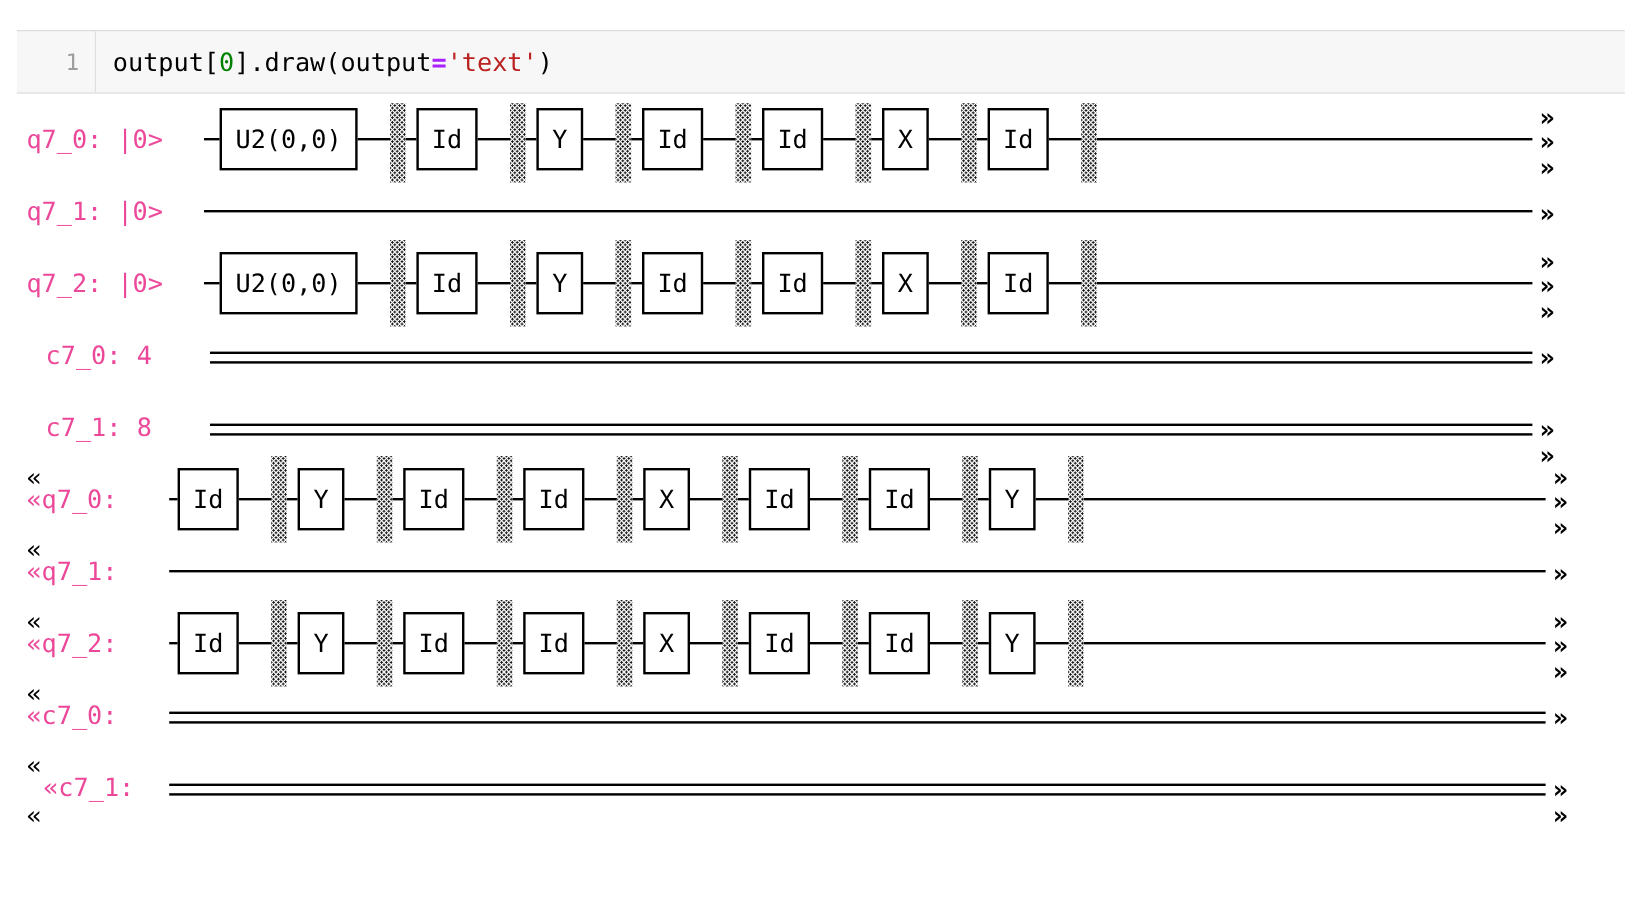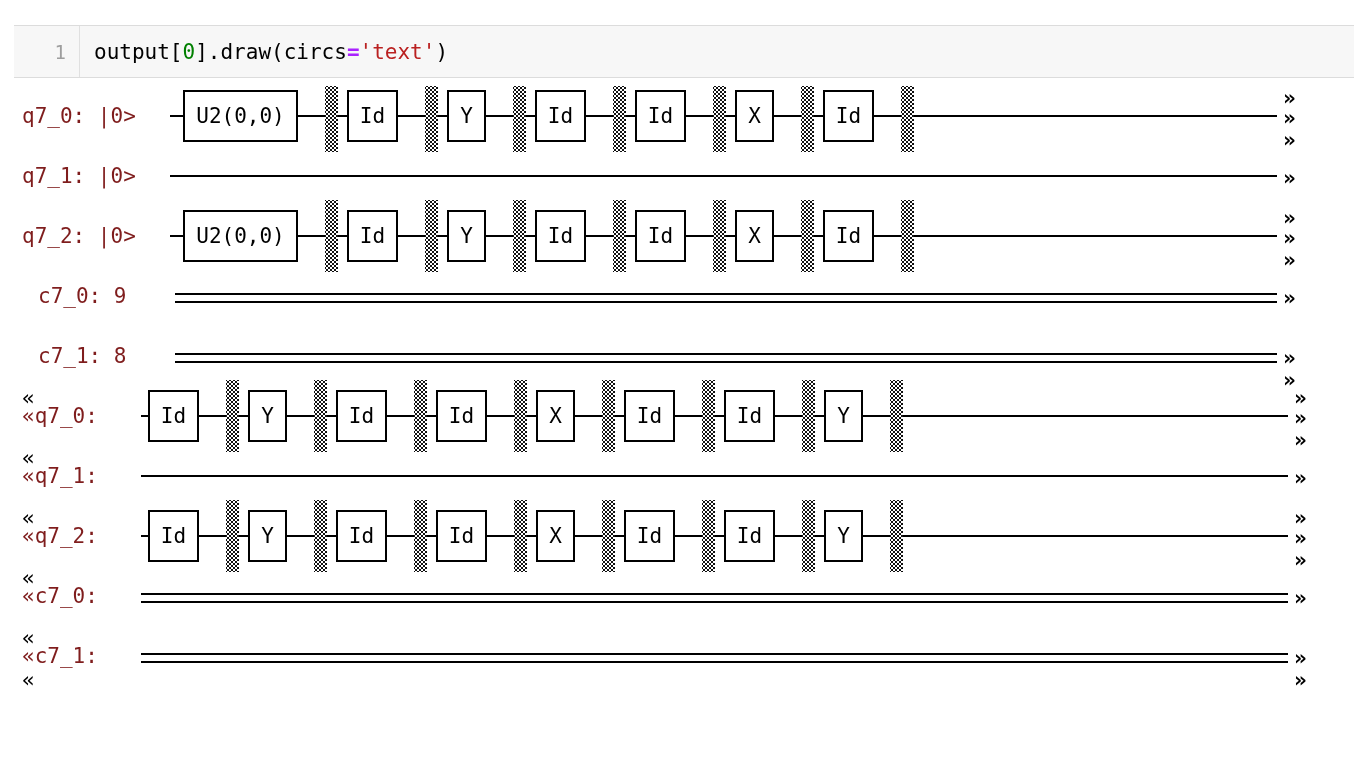--- a/index.html
+++ b/index.html
@@ -49,21 +49,21 @@
     position:absolute;left:0;top:86px;width:1354px;height:678px;
     overflow:hidden;
   }
   .block{position:relative;width:1354px;}
   .row{position:relative;height:60px;}
 
   
   .lbl{
     position:absolute;top:50%;transform:translateY(-50%);
     font-family:"DejaVu Sans Mono","Liberation Mono",monospace;
-    font-size:21px;color:#7f1d1d;white-space:pre;
+    font-size:21px;color:#ec4899;white-space:pre;
   }
   .cont{
     position:absolute;
     font-family:"DejaVu Sans Mono","Liberation Mono",monospace;
     font-size:21px;color:#000;white-space:pre;line-height:1;
   }
 
   
   .wire{
     position:absolute;top:50%;height:2px;background:#000;
@@ -106,21 +106,21 @@
     font-family:"DejaVu Sans Mono","Liberation Mono",monospace;
     font-size:21px;font-weight:bold;color:#000;line-height:1;
   }
 </style>
 </head>
 <body>
 
 <div class="cell-wrap">
   <div class="prompt">1</div>
   <div class="code-area">
-    <span>output[</span><span class="tok-num">0</span><span>].draw(circs</span><span class="tok-op">=</span><span class="tok-str">'text'</span><span>)</span>
+    <span>output[</span><span class="tok-num">0</span><span>].draw(output</span><span class="tok-op">=</span><span class="tok-str">'text'</span><span>)</span>
   </div>
 </div>
 
 <div class="output">
   <div id="circuit-root">
       <div class="block" style="height: 300px;">
         <div class="row">
           <div class="lbl" style="left: 22px;">q7_0: |0&gt;</div>
           <div class="wire" style="left: 170px; width: 1107px;"></div>
           <div class="gate" style="left: 183px; width: 115px;">U2(0,0)</div>
@@ -161,21 +161,21 @@
           <div class="barrier" style="left: 713px; top: -6px; height: 72px;"></div>
           <div class="gate" style="left: 735px; width: 39px;">X</div>
           <div class="barrier" style="left: 801px; top: -6px; height: 72px;"></div>
           <div class="gate" style="left: 823px; width: 51px;">Id</div>
           <div class="barrier" style="left: 901px; top: -6px; height: 72px;"></div>
           <div class="chev" style="left: 1283px; top: 2px;">»</div>
           <div class="chev" style="left: 1283px; top: 22px;">»</div>
           <div class="chev" style="left: 1283px; top: 44px;">»</div>
         </div>
         <div class="row">
-          <div class="lbl" style="left: 38px;">c7_0: 9</div>
+          <div class="lbl" style="left: 38px;">c7_0: 4</div>
           <div class="cwire" style="left: 175px; width: 1102px;"></div>
           <div class="chev" style="left: 1283px; top: 22px;">»</div>
         </div>
         <div class="row">
           <div class="lbl" style="left: 38px;">c7_1: 8</div>
           <div class="cwire" style="left: 175px; width: 1102px;"></div>
           <div class="chev" style="left: 1283px; top: 22px;">»</div>
           <div class="chev" style="left: 1283px; top: 44px;">»</div>
         </div>
       </div>
@@ -234,21 +234,21 @@
           <div class="chev" style="left: 1294px; top: 22px;">»</div>
           <div class="chev" style="left: 1294px; top: 44px;">»</div>
         </div>
         <div class="row">
           <div class="lbl" style="left: 22px;">«c7_0: </div>
           <div class="cont" style="left: 22px; top: 2px;">«</div>
           <div class="cwire" style="left: 141px; width: 1147px;"></div>
           <div class="chev" style="left: 1294px; top: 22px;">»</div>
         </div>
         <div class="row">
-          <div class="lbl" style="left: 22px;">«c7_1: </div>
+          <div class="lbl" style="left: 36px;">«c7_1: </div>
           <div class="cont" style="left: 22px; top: 2px;">«</div>
           <div class="cont" style="left: 22px; top: 44px;">«</div>
           <div class="cwire" style="left: 141px; width: 1147px;"></div>
           <div class="chev" style="left: 1294px; top: 22px;">»</div>
           <div class="chev" style="left: 1294px; top: 44px;">»</div>
         </div>
       </div>
     </div>
 </div>
 

